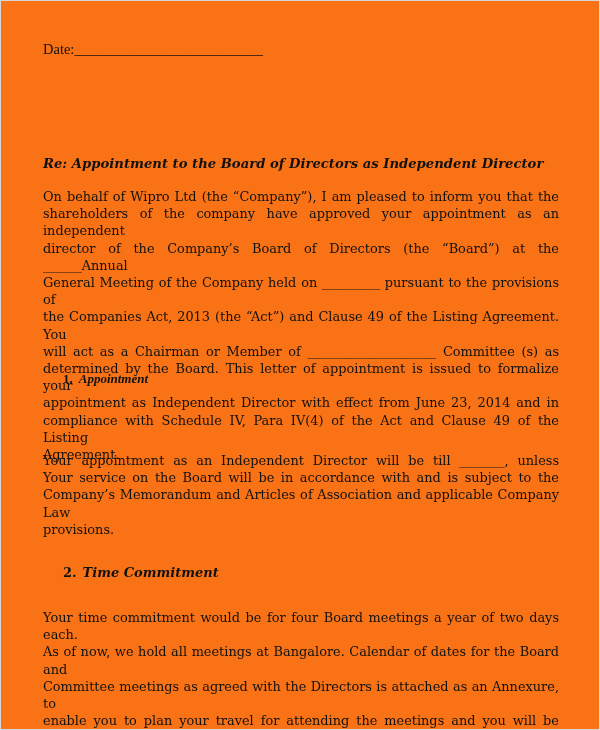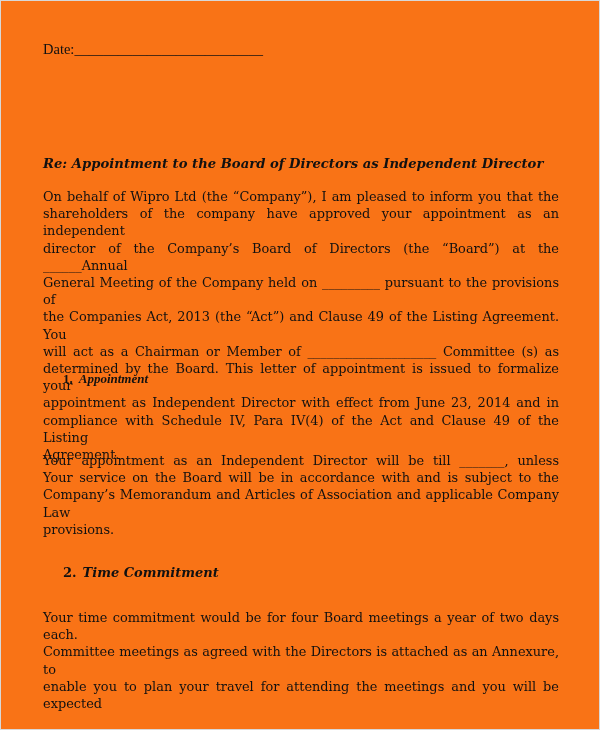--- a/index.html
+++ b/index.html
@@ -81,18 +81,19 @@
     <span class="l">Company’s Memorandum and Articles of Association and applicable Company Law</span>
     <span class="l last">provisions.</span>
   </div>
 
   <div class="heading h2">
     <span class="num">2.</span><span class="title">Time Commitment</span>
   </div>
 
   <div class="para p3">
     <span class="l">Your time commitment would be for four Board meetings a year of two days each.</span>
+    <span class="l">As of now, we hold all meetings at Bangalore. Calendar of dates for the Board and</span>
     <span class="l">Committee meetings as agreed with the Directors is attached as an Annexure, to</span>
     <span class="l">enable you to plan your travel for attending the meetings and you will be expected</span>
 
   </div>
 
 </div>
 
 </body></html>

